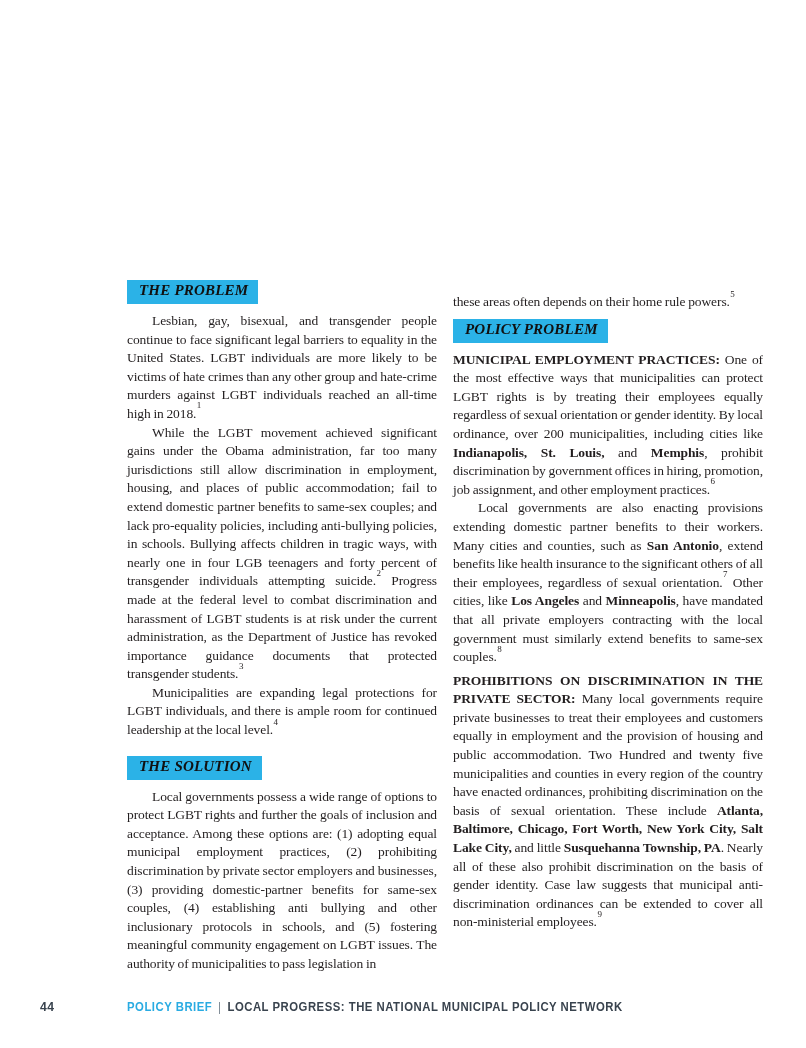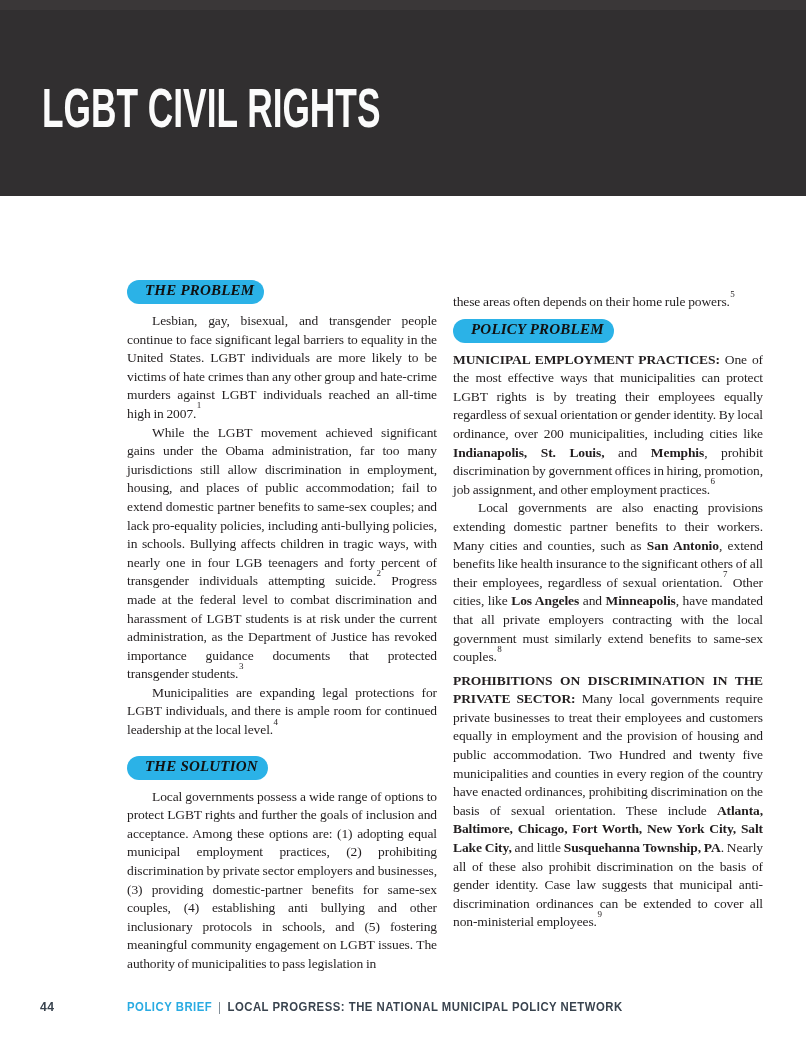--- a/index.html
+++ b/index.html
@@ -59,23 +59,22 @@
   .section-heading {
     display: inline-block;
     background: var(--highlight, #2BB2E7);
     color: var(--heading-text, #111111);
     font-family: "Liberation Serif", "DejaVu Serif", serif;
     font-style: italic;
     font-weight: 700;
     font-size: 15px;
     line-height: 15px;
     letter-spacing: 0.2px;
-    padding: 3px 10px 6px 18px;
+    padding: 3px 10px 6px 12px;
     margin: 0 0 8px 0;
-    border-radius: 12px;
   }
   .col .section-heading.mid { margin-top: 16px; }
   .col-right .section-heading { margin-top: 7px; }
 
   .para {
     margin: 0;
     color: var(--body-text, #221E1F);
     font-size: 13.5px;
     line-height: 18.6px;
     letter-spacing: -0.1px;
@@ -124,30 +123,27 @@
     transform-origin: left top;
   }
   .footer-brand { color: var(--accent, #29ABE2); margin-right: 7px; }
   .footer-sep { color: #7A8691; font-weight: 400; margin-right: 7px; }
 </style>
 </head>
 <body>
 
 <div class="page">
 
-  <header class="masthead">
-    <h1 class="masthead-title">LGBT CIVIL RIGHTS</h1>
-  </header>
 
   <main class="content">
 
     <section class="col col-left">
       <div class="section-heading">THE PROBLEM</div>
       <div class="paras">
-          <p class="para indent"><span>Lesbian, gay, bisexual, and transgender people continue to face significant legal barriers to equality in the United States. LGBT individuals are more likely to be victims of hate crimes than any other group and hate-crime murders against LGBT individuals reached an all-time high in 2007.</span><sup>1</sup></p>
+          <p class="para indent"><span>Lesbian, gay, bisexual, and transgender people continue to face significant legal barriers to equality in the United States. LGBT individuals are more likely to be victims of hate crimes than any other group and hate-crime murders against LGBT individuals reached an all-time high in 2018.</span><sup>1</sup></p>
           <p class="para indent"><span>While the LGBT movement achieved significant gains under the Obama administration, far too many jurisdictions still allow discrimination in employment, housing, and places of public accommodation; fail to extend domestic partner benefits to same-sex couples; and lack pro-equality policies, including anti-bullying policies, in schools. Bullying affects children in tragic ways, with nearly one in four LGB teenagers and forty percent of transgender individuals attempting suicide.</span><sup>2</sup><span> Progress made at the federal level to combat discrimination and harassment of LGBT students is at risk under the current administration, as the Department of Justice has revoked importance guidance documents that protected transgender students.</span><sup>3</sup></p>
           <p class="para indent"><span>Municipalities are expanding legal protections for LGBT individuals, and there is ample room for continued leadership at the local level.</span><sup>4</sup></p>
         </div>
       <div class="section-heading mid">THE SOLUTION</div>
       <div class="paras">
           <p class="para indent"><span>Local governments possess a wide range of options to protect LGBT rights and further the goals of inclusion and acceptance. Among these options are: (1) adopting equal municipal employment practices, (2) prohibiting discrimination by private sector employers and businesses, (3) providing domestic-partner benefits for same-sex couples, (4) establishing anti bullying and other inclusionary protocols in schools, and (5) fostering meaningful community engagement on LGBT issues. The authority of municipalities to pass legislation in</span></p>
         </div>
     </section>
 
     <section class="col col-right">

